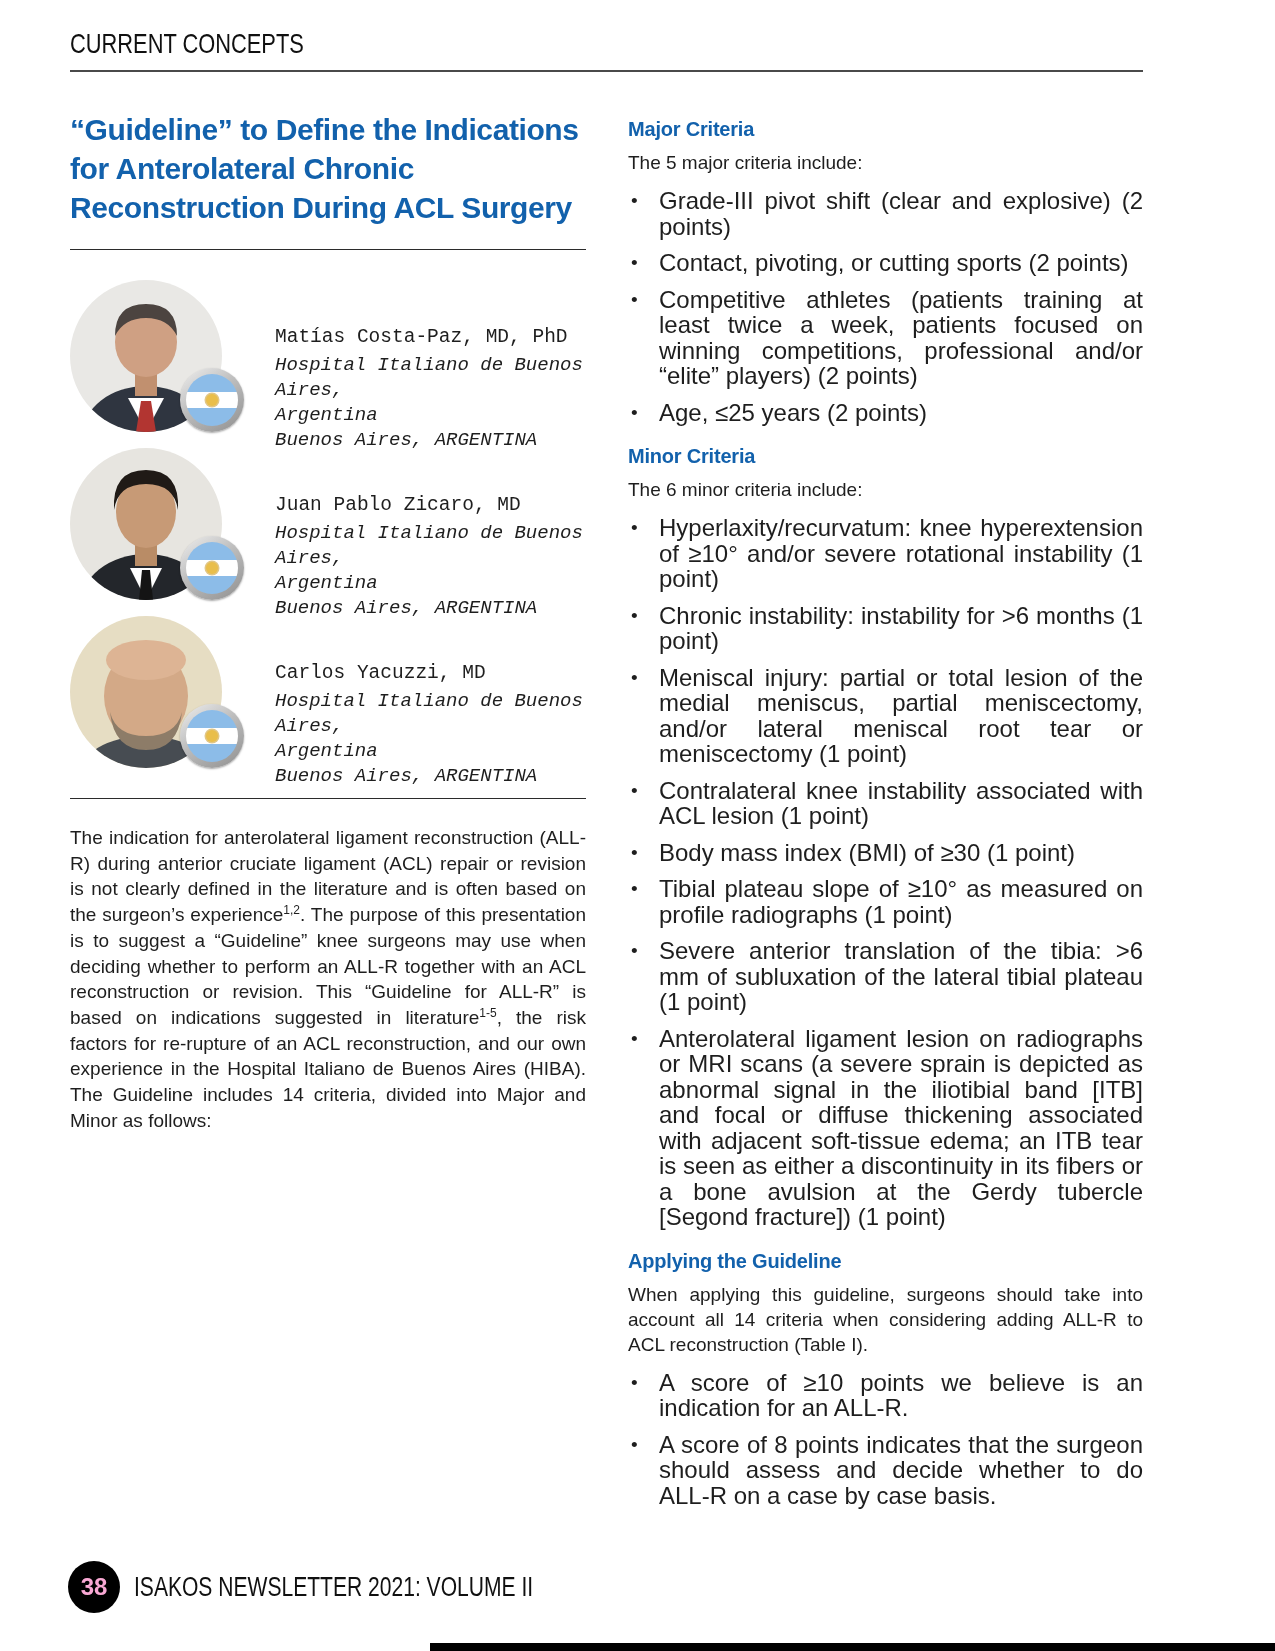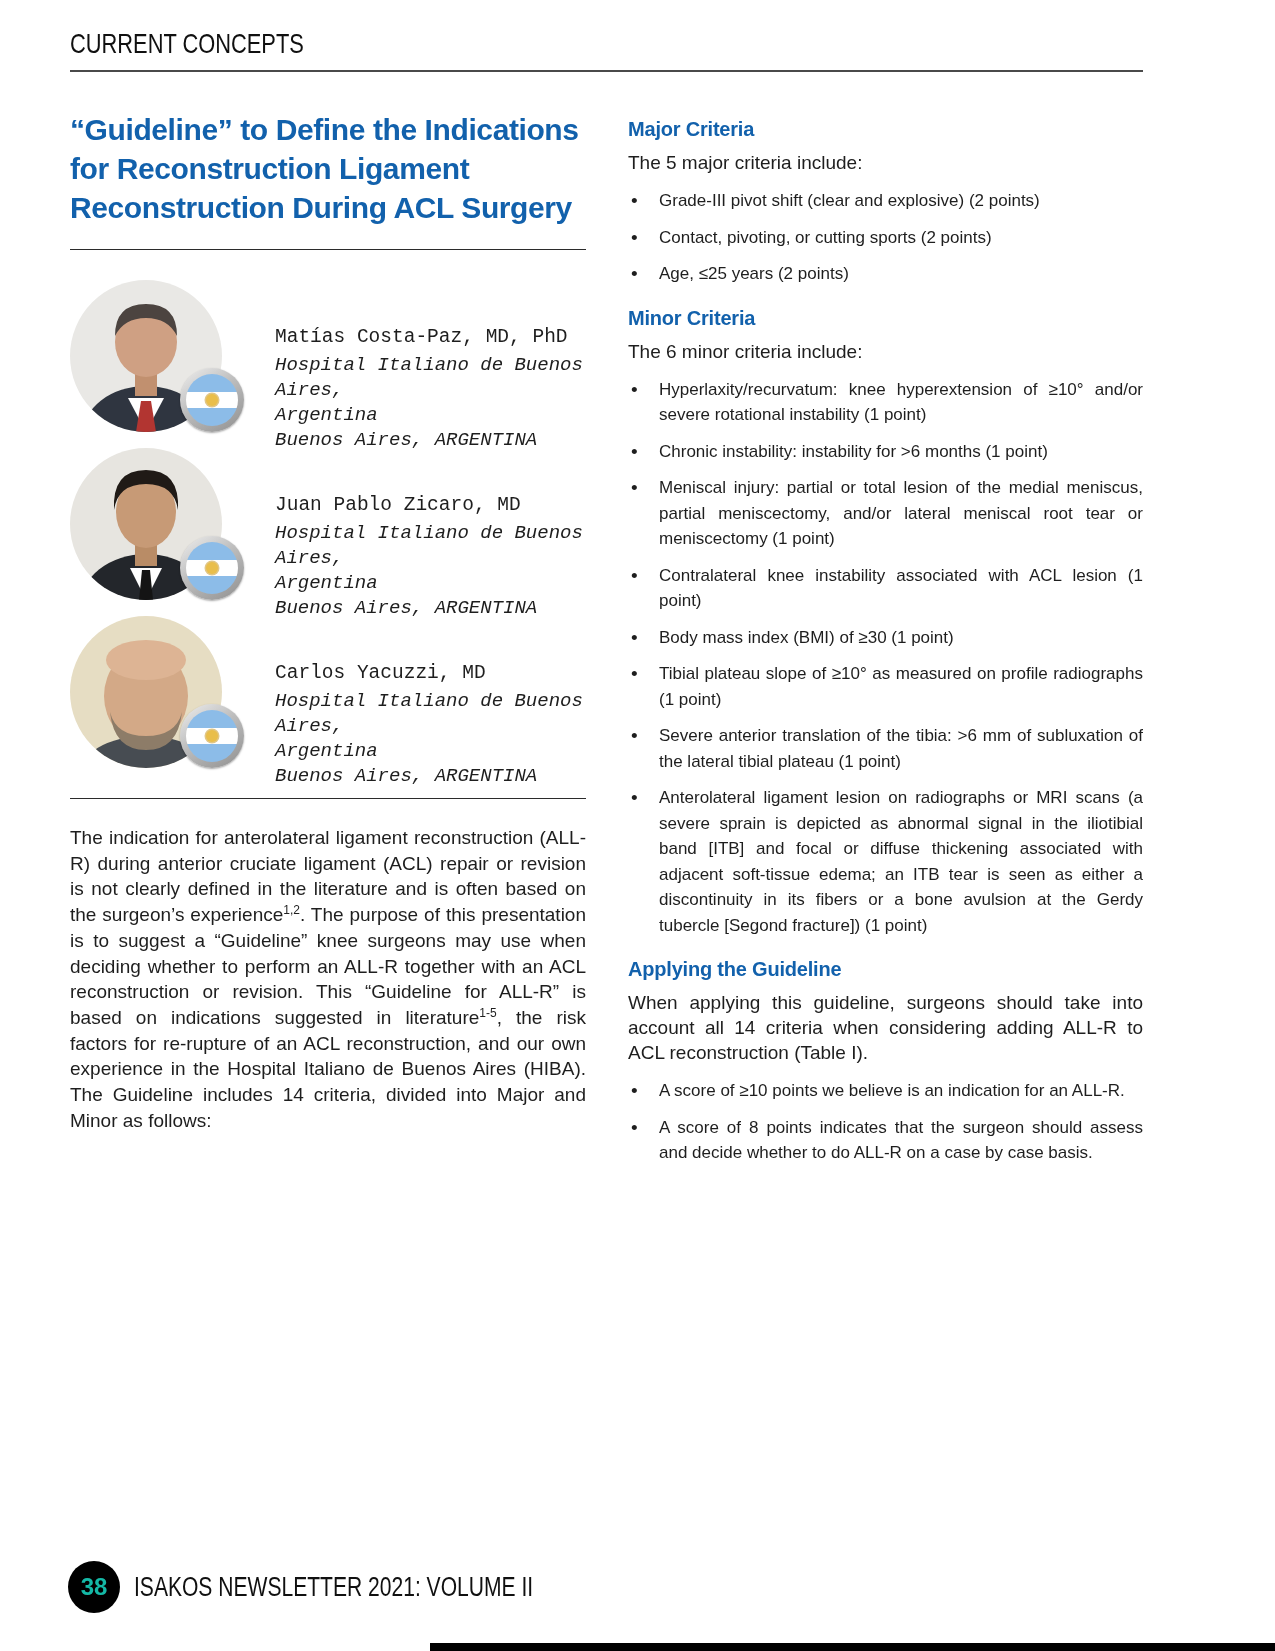--- a/index.html
+++ b/index.html
@@ -64,48 +64,48 @@
   .section{margin-top:0;}
   .section + .section{margin-top:20px;}
   .section h3{
     margin:8px 0 9px 0;color:var(--accent-blue,#1261AC);
     font-size:20px;font-weight:bold;letter-spacing:-0.2px;
   }
   .section .lead{margin:0 0 13px 0;font-size:19px;line-height:25px;text-align:justify;}
   .criteria{list-style:none;margin:0;padding:0;}
   .criteria li{
     position:relative;padding-left:31px;margin-bottom:11px;
-    font-size:17px;line-height:25.5px;text-align:justify;
+    font-size:24px;line-height:25.5px;text-align:justify;
   }
   .criteria li:last-child{margin-bottom:0;}
   .criteria li::before{content:"•";position:absolute;left:3px;top:0;font-size:19px;}
   
   .page-footer{position:absolute;left:68px;bottom:38px;display:flex;align-items:center;gap:14px;}
   .page-badge{
     width:52px;height:52px;border-radius:50%;background:var(--footer-black,#000);
-    color:#14b8a6;display:flex;align-items:center;justify-content:center;
+    color:#f9a8d4;display:flex;align-items:center;justify-content:center;
     font-size:24px;font-weight:bold;flex:0 0 52px;
   }
   .footer-text{font-size:27px;color:#101010;}
   .bottom-bar{position:absolute;right:0;bottom:0;width:845px;height:8px;background:#000;}
 </style>
 </head>
 <body>
 
 <div class="page">
 
   <header class="page-header">
     <div class="kicker condensed">CURRENT CONCEPTS</div>
     <hr class="header-rule">
   </header>
 
   <div class="content">
 
     <div class="col-left">
-      <h1 class="title">“Guideline” to Define the Indications for Reconstruction Ligament Reconstruction During ACL Surgery</h1>
+      <h1 class="title">“Guideline” to Define the Indications for Anterolateral Chronic Reconstruction During ACL Surgery</h1>
       <hr class="title-rule">
 
       <div class="authors">
 
         <div class="author-row">
           <div class="photo-wrap">
             <div class="photo-circle">
               <svg width="152" height="152" viewBox="0 0 152 152" xmlns="http://www.w3.org/2000/svg">
                 <rect width="152" height="152" fill="#e9e8e5"></rect>
                 <ellipse cx="76" cy="156" rx="64" ry="50" fill="#2f3540"></ellipse>
@@ -196,20 +196,21 @@
     </div>
 
     <div class="col-right">
 
       <section class="section">
         <h3>Major Criteria</h3>
         <p class="lead">The 5 major criteria include:</p>
         <ul class="criteria">
           <li>Grade-III pivot shift (clear and explosive) (2 points)</li>
           <li>Contact, pivoting, or cutting sports (2 points)</li>
+          <li>Competitive athletes (patients training at least twice a week, patients focused on winning competitions, professional and/or “elite” players) (2 points)</li>
           <li>Age, ≤25 years (2 points)</li>
         </ul>
       </section>
 
       <section class="section">
         <h3>Minor Criteria</h3>
         <p class="lead">The 6 minor criteria include:</p>
         <ul class="criteria">
           <li>Hyperlaxity/recurvatum: knee hyperextension of ≥10° and/or severe rotational instability (1 point)</li>
           <li>Chronic instability: instability for &gt;6 months (1 point)</li>

